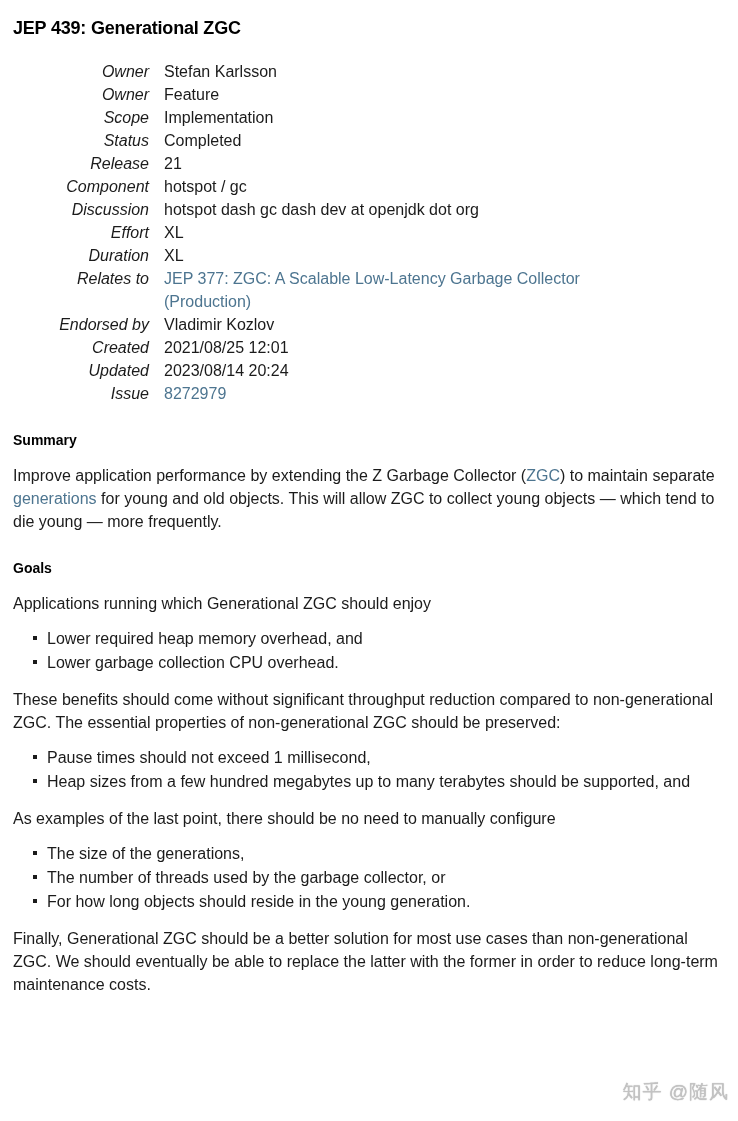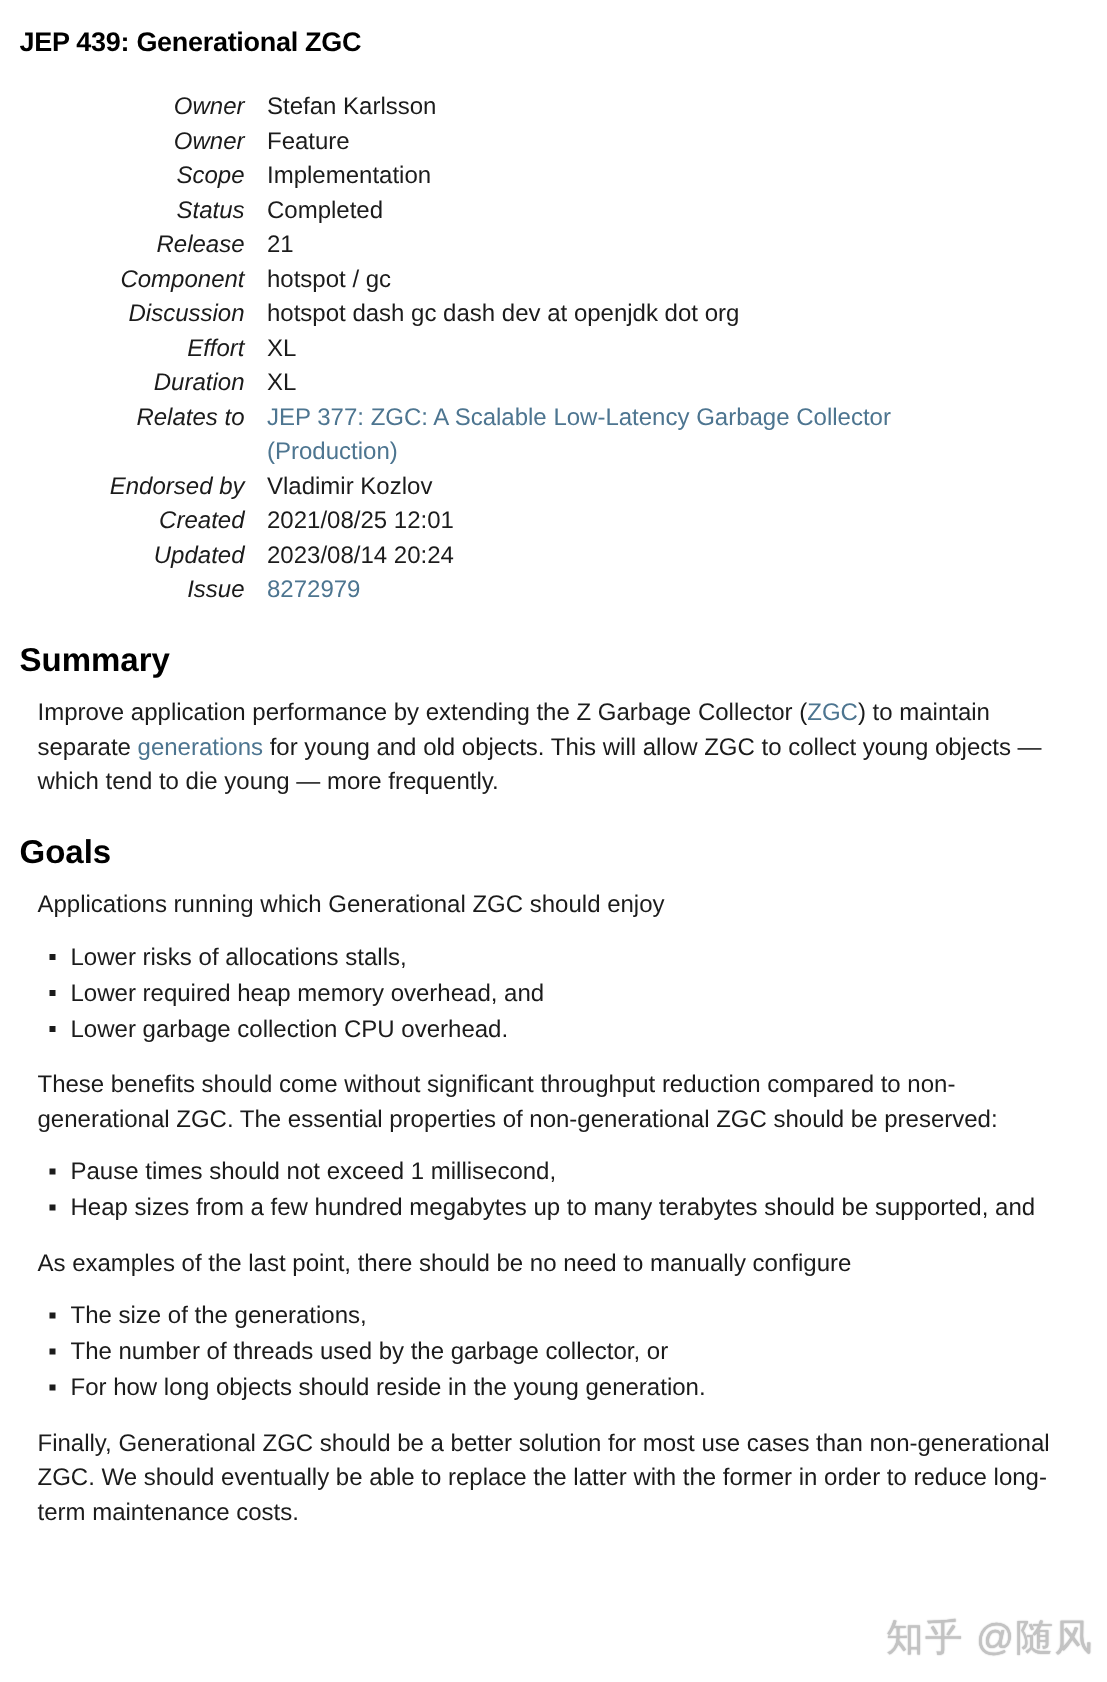--- a/index.html
+++ b/index.html
@@ -11,41 +11,41 @@
     position: relative; overflow: hidden;
   }
   .content { padding: 16px 13px 0 13px; }
   h1 {
     font-size: 18px; line-height: 24px;
     margin: 0 0 20px 0; color: #000; font-weight: bold;
     letter-spacing: -0.2px;
   }
   table.meta {
     table-layout: fixed; width: 587px;
-    margin: 0 0 0 60px; border-collapse: collapse;
+    margin: 0 0 0 46px; border-collapse: collapse;
   }
   th.meta-label {
     font-style: italic; font-weight: normal;
     text-align: right; vertical-align: top;
     padding: 0 15px 0 0; color: #1b1b1b;
   }
   td.meta-value { vertical-align: top; padding: 0; }
   a { color: var(--link, #4d7590); text-decoration: none; cursor: pointer; }
-  h2 { font-size: 22px; line-height: 20px; margin: 25px 0 14px 0; color: #000; font-weight: bold; }
-  p { margin: 12px 12px; }
+  h2 { font-size: 14px; line-height: 20px; margin: 25px 0 14px 0; color: #000; font-weight: bold; }
+  p { margin: 12px 0; }
   ul { list-style: none; margin: 10px 0 14px 0; padding: 0 0 0 34px; }
   li { position: relative; margin: 1px 0; }
   li::before {
     content: ""; position: absolute;
     left: -14px; top: 9px; width: 4px; height: 4px;
     background: #1b1b1b;
   }
   .watermark {
     position: absolute; right: 9px; bottom: 16px;
-    font-size: 25px; line-height: 26px;
+    font-size: 19px; line-height: 26px;
     color: var(--wm, #c3c3c3);
     text-shadow: 0 0 1px #a6a6a6;
     letter-spacing: 1px;
     pointer-events: none;
   }
 </style>
 </head>
 <body>
 
 <div class="content">
@@ -116,21 +116,20 @@
         </tr>
       </tbody>
   </table>
 
   <h2>Summary</h2>
   <p id="summary-para">Improve application performance by extending the Z Garbage Collector (<a href="#">ZGC</a>) to maintain separate <a href="#">generations</a> for young and old objects. This will allow ZGC to collect young objects — which tend to die young — more frequently.</p>
 
   <h2>Goals</h2>
   <p>Applications running which Generational ZGC should enjoy</p>
   <ul id="goals-list-benefits">
-      <li>Lower risks of allocations stalls,</li>
       <li>Lower required heap memory overhead, and</li>
       <li>Lower garbage collection CPU overhead.</li>
     </ul>
 
   <p>These benefits should come without significant throughput reduction compared to non-generational ZGC. The essential properties of non-generational ZGC should be preserved:</p>
   <ul id="goals-list-properties">
       <li>Pause times should not exceed 1 millisecond,</li>
       <li>Heap sizes from a few hundred megabytes up to many terabytes should be supported, and</li>
     </ul>
 

